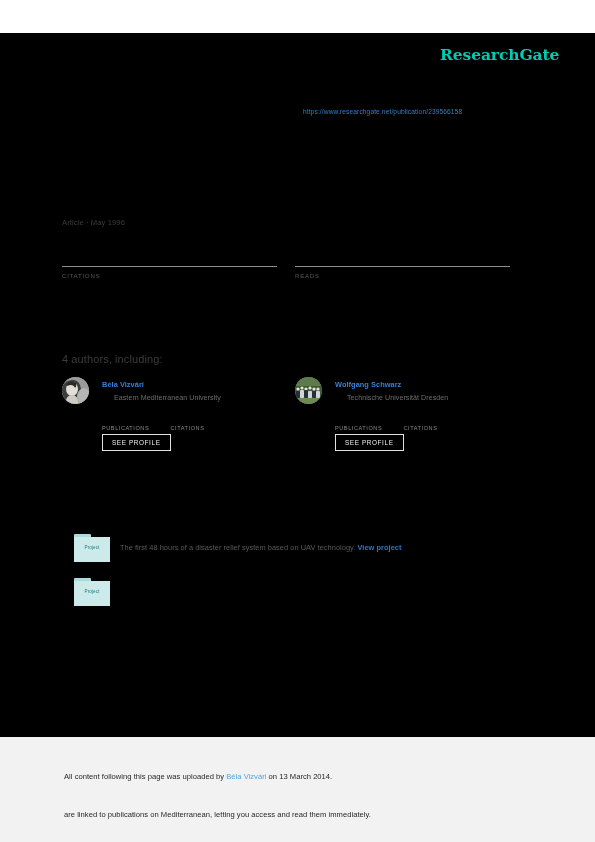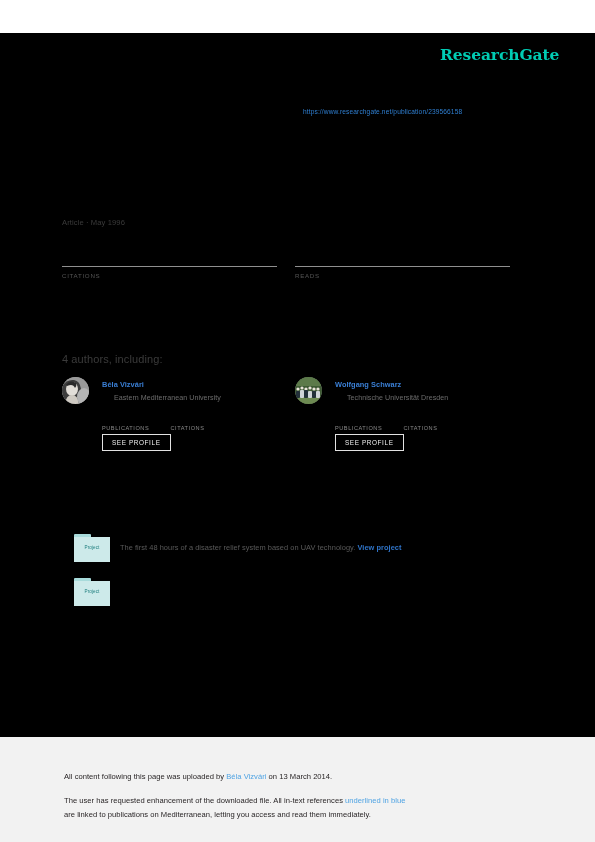--- a/index.html
+++ b/index.html
@@ -395,18 +395,15 @@
     <div class="folder-icon">
       <div class="tab"></div>
       <div class="body"></div>
       <div class="ftext">Project</div>
     </div>
   </div>
 
   <div class="footer-line footer-line-1">
     <span>All content following this page was uploaded by </span><span class="footer-accent">Béla Vizvári</span><span> on 13 March 2014.</span>
   </div>
-  <div class="footer-line footer-line-2">
-    <span>The user has requested enhancement of the downloaded file. All in-text references </span><span class="footer-accent-u">underlined in blue</span>
-  </div>
   <div class="footer-line footer-line-3">are linked to publications on Mediterranean, letting you access and read them immediately.</div>
 
 </div>
 
 </body></html>

